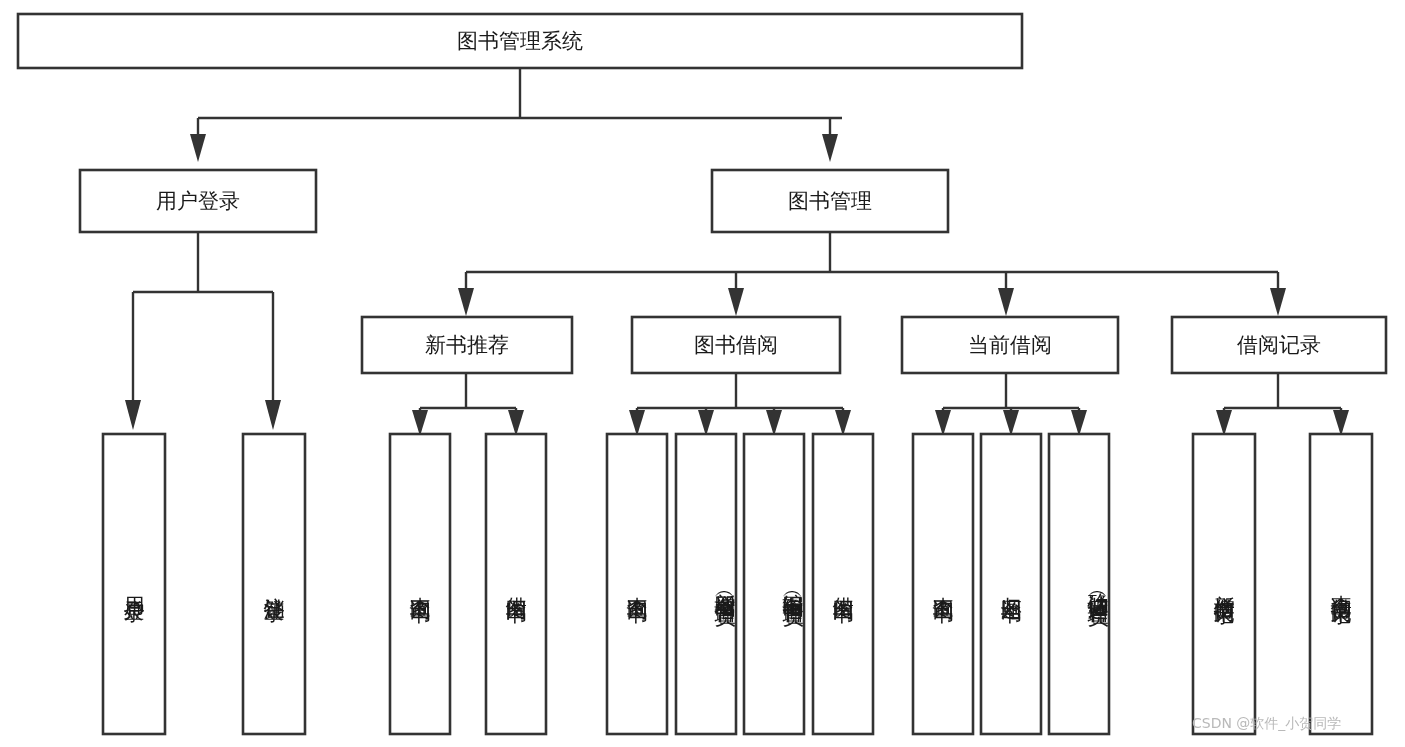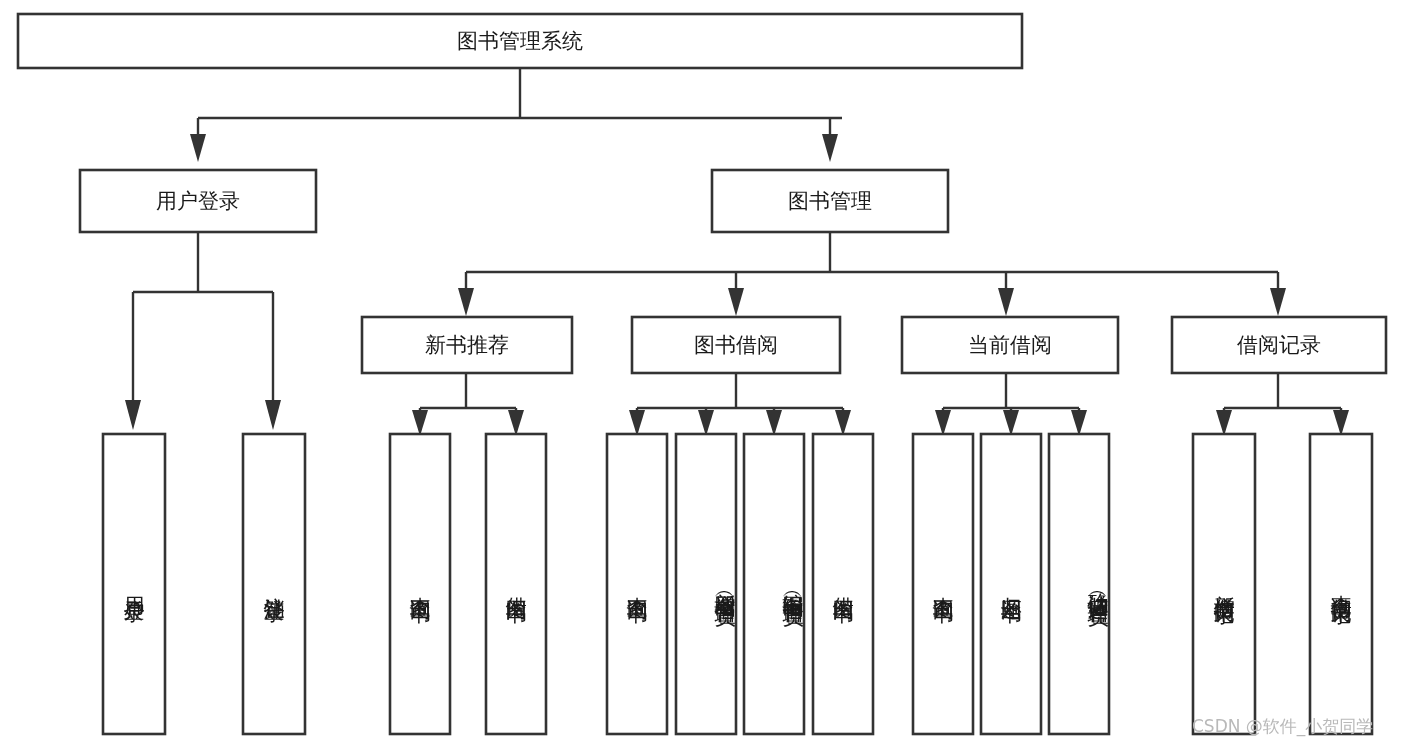--- a/index.html
+++ b/index.html
@@ -57,21 +57,21 @@
     line-height: 1.08;
     color: #1a1a1a;
     letter-spacing: 2px;
     white-space: nowrap;
     text-align: center;
     pointer-events: none;
   }
   .watermark {
     position: absolute;
     font-family: "DejaVu Sans", "Liberation Sans", sans-serif;
-    font-size: 17px;
+    font-size: 14px;
     color: #b9b9b9;
     white-space: nowrap;
   }
 </style>
 </head>
 <body>
 
 <div id="diagram-root">
 
   <svg class="flow" viewBox="0 0 1405 747" xmlns="http://www.w3.org/2000/svg">

